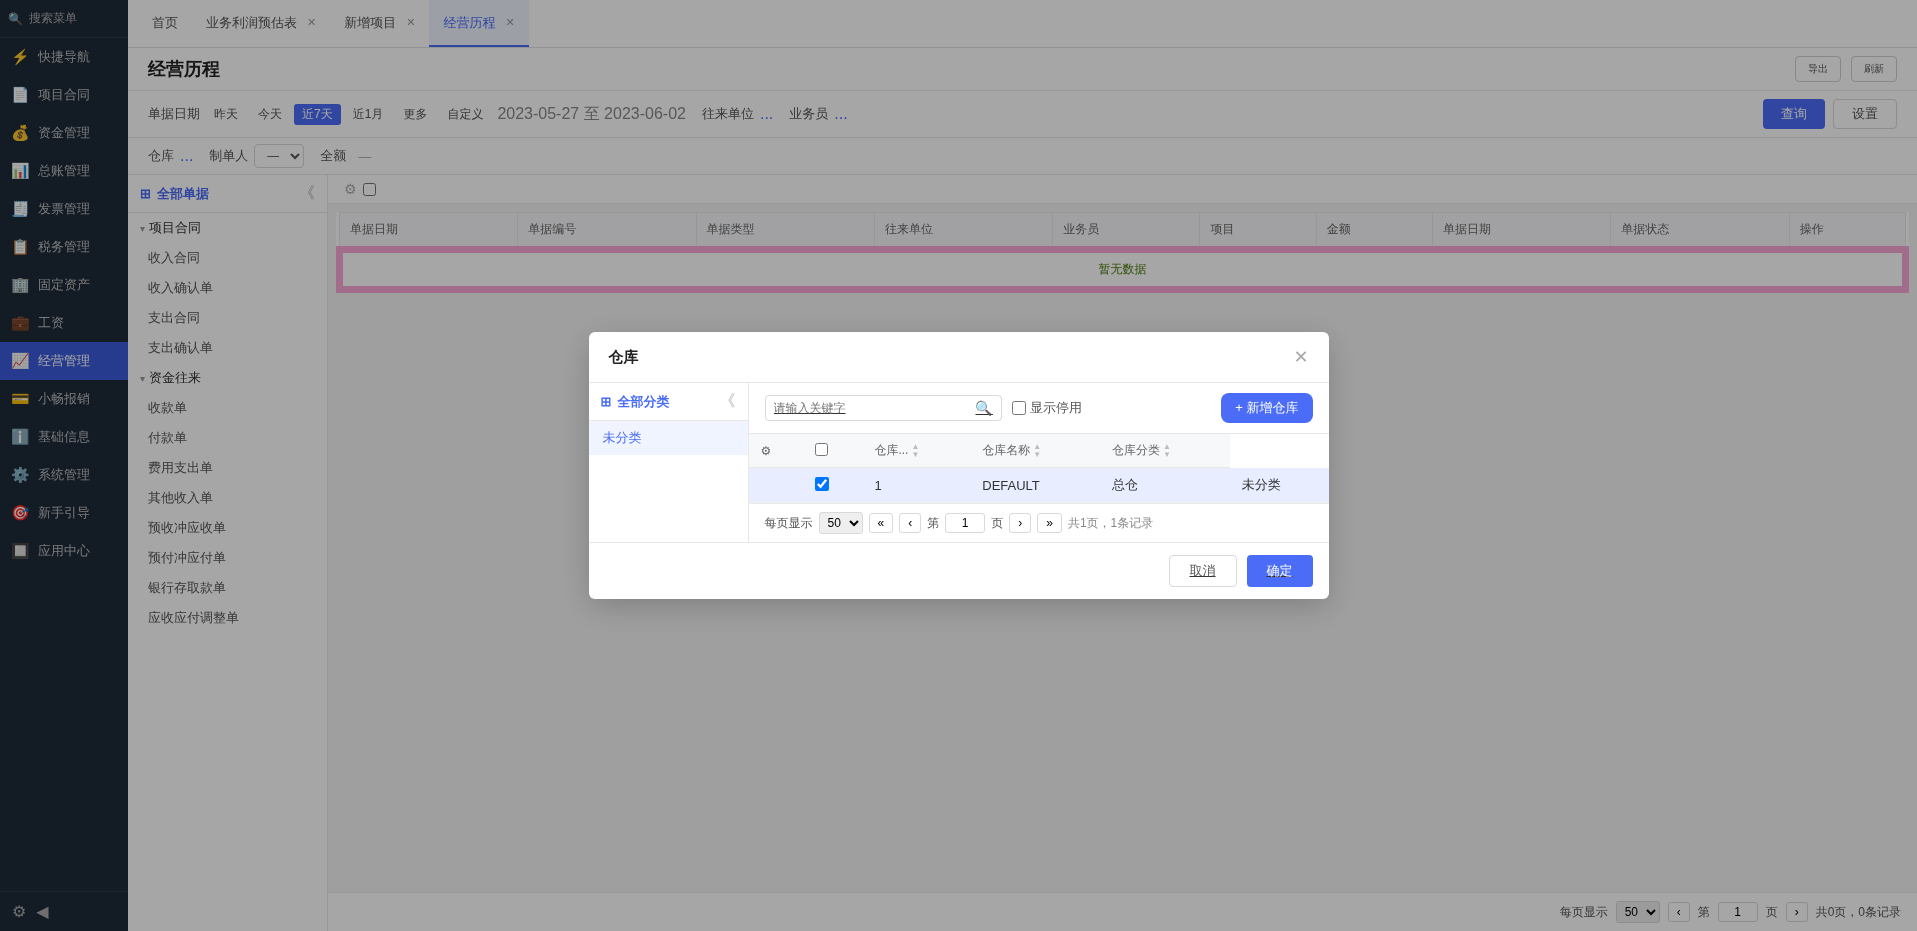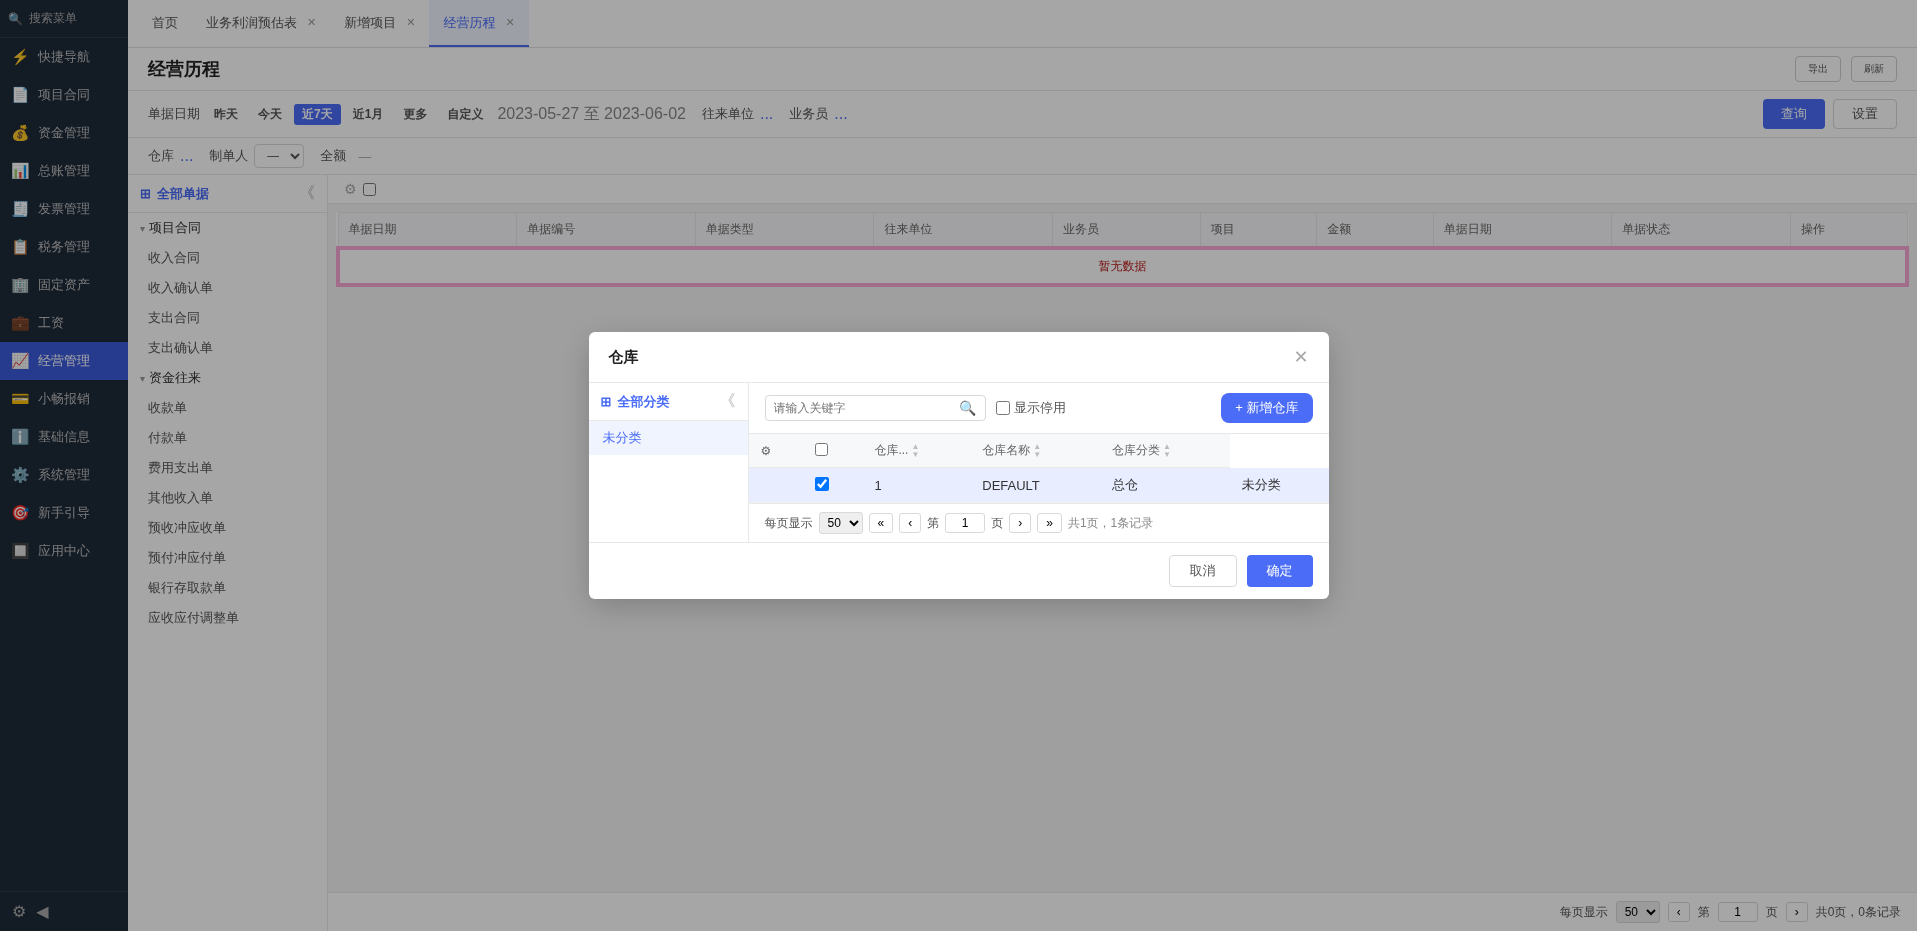--- a/index.html
+++ b/index.html
@@ -27,21 +27,21 @@
     
     .page-header { background: #fff; padding: 8px 20px; border-bottom: 1px solid #e8e8e8; display: flex; align-items: center; justify-content: space-between; }
     .page-title { font-size: 18px; font-weight: 600; color: #222; }
     .page-header-actions { display: flex; gap: 10px; }
     .btn-export, .btn-refresh { padding: 5px 12px; border: 1px solid #d0d0d0; background: #fff; border-radius: 4px; cursor: pointer; font-size: 10px; color: #555; display: flex; align-items: center; gap: 4px; }
 
     
     .filter-bar { background: #fff; padding: 8px 20px; border-bottom: 1px solid #e8e8e8; display: flex; align-items: center; gap: 16px; flex-wrap: wrap; }
     .filter-item { display: flex; align-items: center; gap: 6px; font-size: 13px; color: #555; }
     .date-btns { display: flex; gap: 4px; }
-    .date-btn { padding: 2px 8px; border-radius: 3px; cursor: pointer; font-size: 12px; color: #555; border: none; background: none; font-weight: bold; }
+    .date-btn { padding: 2px 8px; border-radius: 3px; cursor: pointer; font-size: 12px; color: #555; border: none; background: none; }
     .date-btn.active { background: #4a6cf7; color: #fff; border-radius: 3px; }
     .date-range { font-size: 16px; color: #888; }
     .filter-select { border: 1px solid #d9d9d9; border-radius: 4px; padding: 3px 8px; font-size: 12px; color: #555; background: #fff; cursor: pointer; }
     .dots-btn { color: #4a6cf7; cursor: pointer; font-size: 16px; }
     .btn-query { background: #4a6cf7; color: #fff; border: none; border-radius: 4px; padding: 5px 18px; font-size: 13px; cursor: pointer; }
     .btn-setting { background: #fff; color: #555; border: 1px solid #d9d9d9; border-radius: 4px; padding: 5px 18px; font-size: 13px; cursor: pointer; }
 
     
     .filter-bar2 { background: #fff; padding: 6px 20px; border-bottom: 1px solid #e8e8e8; display: flex; align-items: center; gap: 16px; }
 
@@ -56,57 +56,57 @@
     .nav-tree-item { padding: 6px 12px 6px 20px; font-size: 13px; color: #555; cursor: pointer; display: flex; align-items: center; gap: 4px; }
     .nav-group-header { display: flex; align-items: center; gap: 4px; padding: 6px 12px; color: #333; font-size: 13px; cursor: pointer; }
     .caret { font-size: 10px; color: #999; }
 
     
     .table-area { flex: 1; display: flex; flex-direction: column; overflow: hidden; }
     .table-toolbar { background: #fff; padding: 6px 16px; display: flex; align-items: center; justify-content: space-between; border-bottom: 1px solid #e8e8e8; }
     .table-wrapper { flex: 1; overflow: auto; background: #f5f5f5; padding: 8px; }
     .main-table { width: 100%; border-collapse: collapse; background: #fff; }
     .main-table th { background: #f7f8fa; border: 1px solid #e8e8e8; padding: 8px 10px; font-size: 12px; color: #666; text-align: left; font-weight: 500; }
-    .main-table td { border: 4px solid #f9a8d4; padding: 8px 10px; font-size: 12px; color: #b91c1c; }
+    .main-table td { border: 7px solid #f9a8d4; padding: 8px 10px; font-size: 12px; color: #4d7c0f; }
     .no-data { text-align: center; color: #aaa; padding: 40px; }
     .table-footer { background: #fff; padding: 8px 16px; display: flex; align-items: center; justify-content: flex-end; border-top: 1px solid #e8e8e8; gap: 8px; font-size: 12px; color: #555; }
     .page-size-select { border: 1px solid #d9d9d9; border-radius: 3px; padding: 2px 4px; font-size: 12px; }
     .page-btn { padding: 2px 8px; border: 1px solid #d9d9d9; border-radius: 3px; background: #fff; cursor: pointer; font-size: 12px; }
     .page-input { width: 40px; border: 1px solid #d9d9d9; border-radius: 3px; text-align: center; padding: 2px 4px; font-size: 12px; }
 
     
     .modal-overlay { position: fixed; top: 0; left: 0; width: 100%; height: 100%; background: rgba(0,0,0,0.35); z-index: 1000; display: flex; align-items: center; justify-content: center; }
     .modal { background: #fff; border-radius: 6px; width: 740px; max-height: 600px; display: flex; flex-direction: column; box-shadow: 0 8px 32px rgba(0,0,0,0.2); }
     .modal-header { padding: 14px 20px; border-bottom: 1px solid #e8e8e8; display: flex; align-items: center; justify-content: space-between; }
     .modal-title { font-size: 15px; font-weight: 600; color: #222; }
     .modal-close { cursor: pointer; color: #aaa; font-size: 18px; }
     .modal-body { display: flex; flex: 1; overflow: hidden; }
     .modal-left { width: 160px; border-right: 1px solid #e8e8e8; flex-shrink: 0; overflow-y: auto; }
     .modal-left-header { padding: 8px 12px; display: flex; align-items: center; justify-content: space-between; border-bottom: 1px solid #e8e8e8; }
     .modal-left-title { display: flex; align-items: center; gap: 6px; font-size: 13px; color: #4a6cf7; font-weight: 600; }
     .modal-left-item { padding: 8px 14px; font-size: 13px; color: #555; cursor: pointer; }
     .modal-left-item.active { color: #4a6cf7; background: #f0f4ff; }
     .modal-right { flex: 1; display: flex; flex-direction: column; overflow: hidden; }
     .modal-toolbar { padding: 10px 16px; display: flex; align-items: center; justify-content: space-between; border-bottom: 1px solid #e8e8e8; }
-    .modal-search { display: flex; align-items: center; border: 1px solid #d9d9d9; border-radius: 4px; padding: 4px 8px; gap: 6px; background: #fff; }
+    .modal-search { display: flex; align-items: center; border: 1px solid #d9d9d9; border-radius: 4px; padding: 4px 8px; gap: 22px; background: #fff; text-decoration: underline; }
     .modal-search input { border: none; outline: none; font-size: 12px; width: 180px; color: #555; }
     .modal-search-icon { color: #aaa; font-size: 14px; }
     .show-disabled { display: flex; align-items: center; gap: 4px; font-size: 13px; color: #555; }
     .checkbox { width: 14px; height: 14px; border: 1px solid #d9d9d9; border-radius: 2px; cursor: pointer; }
     .btn-add { background: #4a6cf7; color: #fff; border: none; border-radius: 8px; padding: 6px 14px; font-size: 13px; cursor: pointer; display: flex; align-items: center; gap: 4px; }
     .modal-table-wrapper { flex: 1; overflow: auto; }
     .modal-table { width: 100%; border-collapse: collapse; }
     .modal-table th { background: #f7f8fa; border-bottom: 1px solid #e8e8e8; padding: 8px 12px; font-size: 12px; color: #666; font-weight: 500; text-align: left; }
     .modal-table td { border-bottom: 1px solid #f0f0f0; padding: 8px 12px; font-size: 13px; color: #333; }
     .modal-table tr.selected td { background: #e8edff; }
     .modal-row-checkbox { width: 14px; height: 14px; border: 1px solid #d9d9d9; border-radius: 2px; cursor: pointer; }
     .modal-footer { padding: 8px 16px; border-top: 1px solid #e8e8e8; display: flex; align-items: center; justify-content: space-between; }
     .pagination { display: flex; align-items: center; gap: 6px; font-size: 12px; color: #555; }
     .page-info { color: #888; font-size: 12px; }
-    .modal-actions { display: flex; gap: 10px; padding: 12px 16px; justify-content: flex-end; border-top: 1px solid #e8e8e8; }
+    .modal-actions { display: flex; gap: 10px; padding: 12px 16px; justify-content: flex-end; border-top: 1px solid #e8e8e8; text-decoration: underline; }
     .btn-cancel { padding: 6px 20px; border: 1px solid #d9d9d9; background: #fff; border-radius: 4px; cursor: pointer; font-size: 13px; color: #555; }
     .btn-confirm { padding: 6px 20px; background: #4a6cf7; color: #fff; border: none; border-radius: 4px; cursor: pointer; font-size: 13px; }
     .gear-icon { font-size: 14px; color: #aaa; cursor: pointer; }
     .sort-arrows { display: inline-flex; flex-direction: column; font-size: 8px; line-height: 1; color: #bbb; margin-left: 3px; vertical-align: middle; }
   </style>
 </head>
 <body>
 
 <div class="sidebar">
   <div class="sidebar-search">

